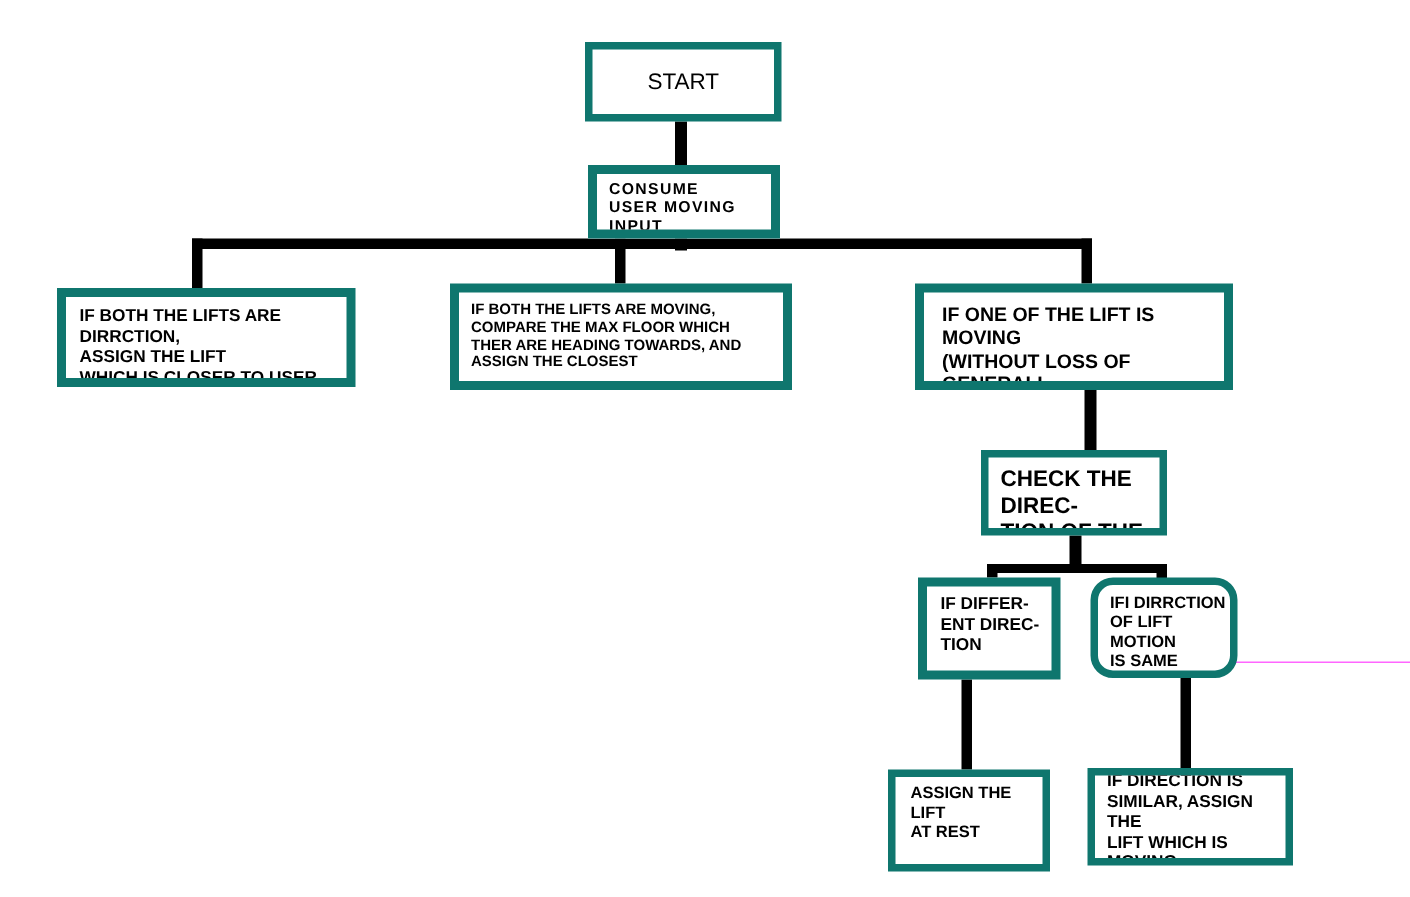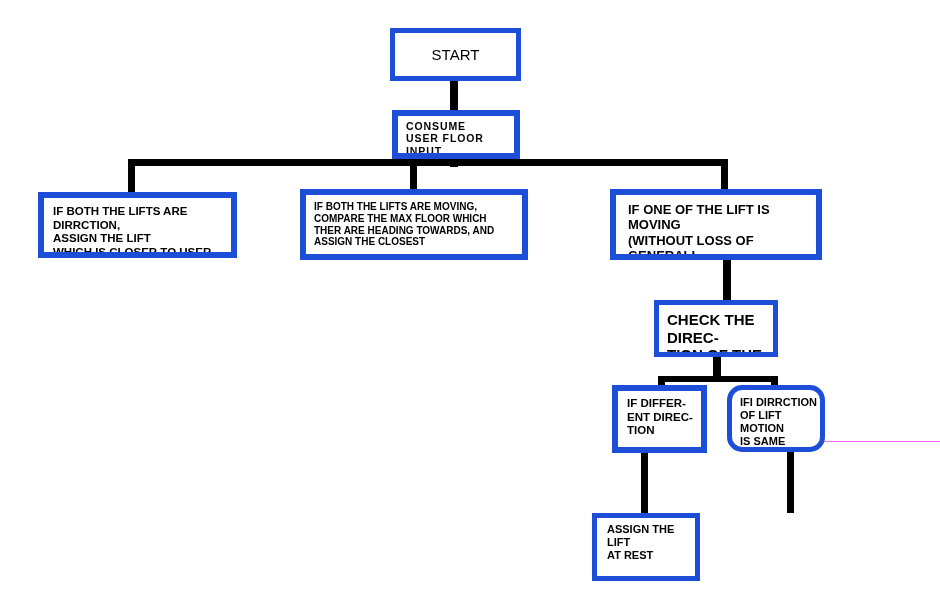--- a/index.html
+++ b/index.html
@@ -14,21 +14,21 @@
     position: relative;
     width: 940px;
     height: 598px;
     background: #ffffff;
     overflow: hidden;
   }
   .node {
     position: absolute;
     box-sizing: border-box;
     background: #ffffff;
-    border: 5px solid #1d4ed8;
+    border: 5px solid #0f766e;
     color: #000000;
     font-weight: bold;
     line-height: 1.18;
     overflow: hidden;
   }
   .node .txt {
     display: block;
     white-space: pre-line;
   }
   
@@ -143,21 +143,21 @@
 
   <div class="pink-line" style="left:738px; top:441px; width:202px; height:1px;"></div>
   <div class="pink-tick" style="left:811px; top:438px; width:5px; height:5px;"></div>
 
   <div class="node" id="n-start">
     <span class="txt">START</span>
   </div>
 
   <div class="node" id="n-consume">
     <span class="txt">CONSUME
-USER FLOOR
+USER MOVING
 INPUT</span>
   </div>
 
   <div class="node" id="n-stationery">
     <span class="txt">IF BOTH THE LIFTS ARE DIRRCTION,
 ASSIGN THE LIFT
 WHICH IS CLOSER TO USER INPUT</span>
   </div>
 
   <div class="node" id="n-bothmoving">
@@ -189,14 +189,19 @@
     <span class="txt">IFI DIRRCTION
 OF LIFT MOTION
 IS SAME</span>
   </div>
 
   <div class="node" id="n-atrest">
     <span class="txt">ASSIGN THE LIFT
 AT REST</span>
   </div>
 
+  <div class="node" id="n-moving">
+    <span class="txt">IF DIRECTION IS
+SIMILAR, ASSIGN THE
+LIFT WHICH IS MOVING</span>
+  </div>
 
 </div>
 
 </body></html>

